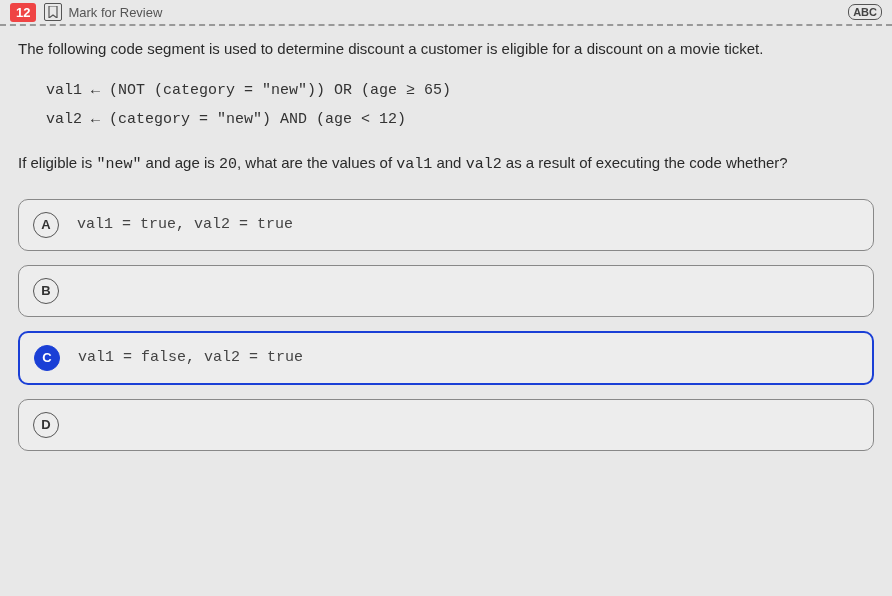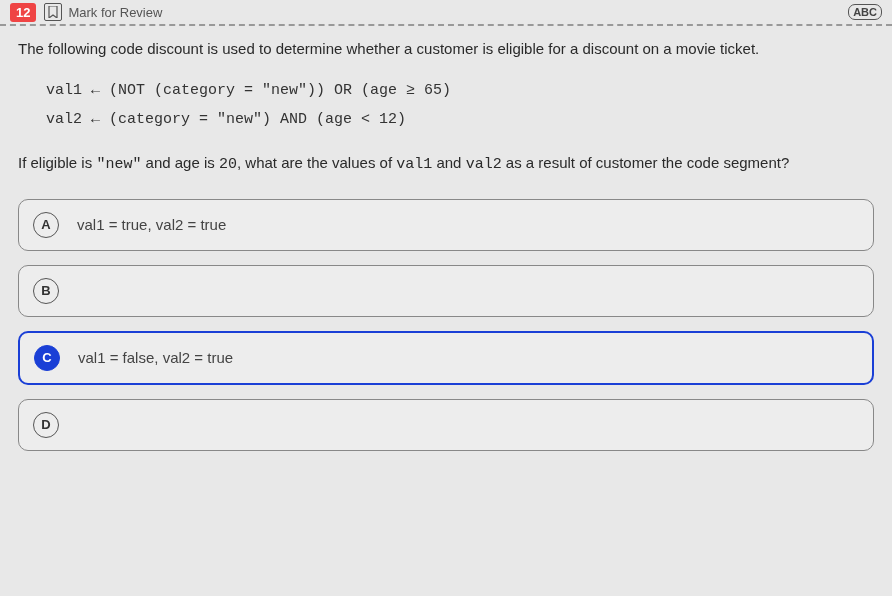--- a/index.html
+++ b/index.html
@@ -108,21 +108,21 @@
     color: #333;
     margin-right: 18px;
     flex-shrink: 0;
   }
   .option.selected .letter {
     background: #1a3fd6;
     color: #fff;
     border-color: #1a3fd6;
   }
   .opt-text {
-    font-family: Liberation Sans, sans-serif;
+    font-family: Liberation Mono, monospace;
     font-size: 15px;
     color: #444;
   }
 </style>
 </head>
 <body>
 
 <div class="topbar">
   <span class="qnum">12</span>
   <span class="bookmark-box">
@@ -130,29 +130,29 @@
         <path d="M1 0 h8 v12 l-4 -3 l-4 3 z" fill="none" stroke="#555" stroke-width="1.2"></path>
       </svg>
   </span>
   <span class="mark-label">Mark for Review</span>
   <span class="spacer"></span>
   <span class="abc-box">ABC</span>
 </div>
 
 <div class="content">
 
-  <p class="prompt">The following code discount is used to determine whether a customer is eligible for a discount on a movie ticket.</p>
+  <p class="prompt">The following code segment is used to determine discount a customer is eligible for a discount on a movie ticket.</p>
 
   <div class="codeblock">
     <div class="codeline">val1 ← (NOT (category = "new")) OR (age ≥ 65)</div>
     <div class="codeline">val2 ← (category = "new") AND (age &lt; 12)</div>
   </div>
 
   <p class="question">
-    <span>If eligible is </span><span class="mono">"new"</span><span> and age is </span><span class="mono">20</span><span>, what are the values of </span><span class="mono">val1</span><span> and </span><span class="mono">val2</span><span> as a result of customer the code segment?</span>
+    <span>If eligible is </span><span class="mono">"new"</span><span> and age is </span><span class="mono">20</span><span>, what are the values of </span><span class="mono">val1</span><span> and </span><span class="mono">val2</span><span> as a result of executing the code whether?</span>
   </p>
 
   <div class="options">
 
     <div class="option">
       <span class="letter">A</span>
       <span class="opt-text">val1 = true, val2 = true</span>
     </div>
 
     <div class="option">

